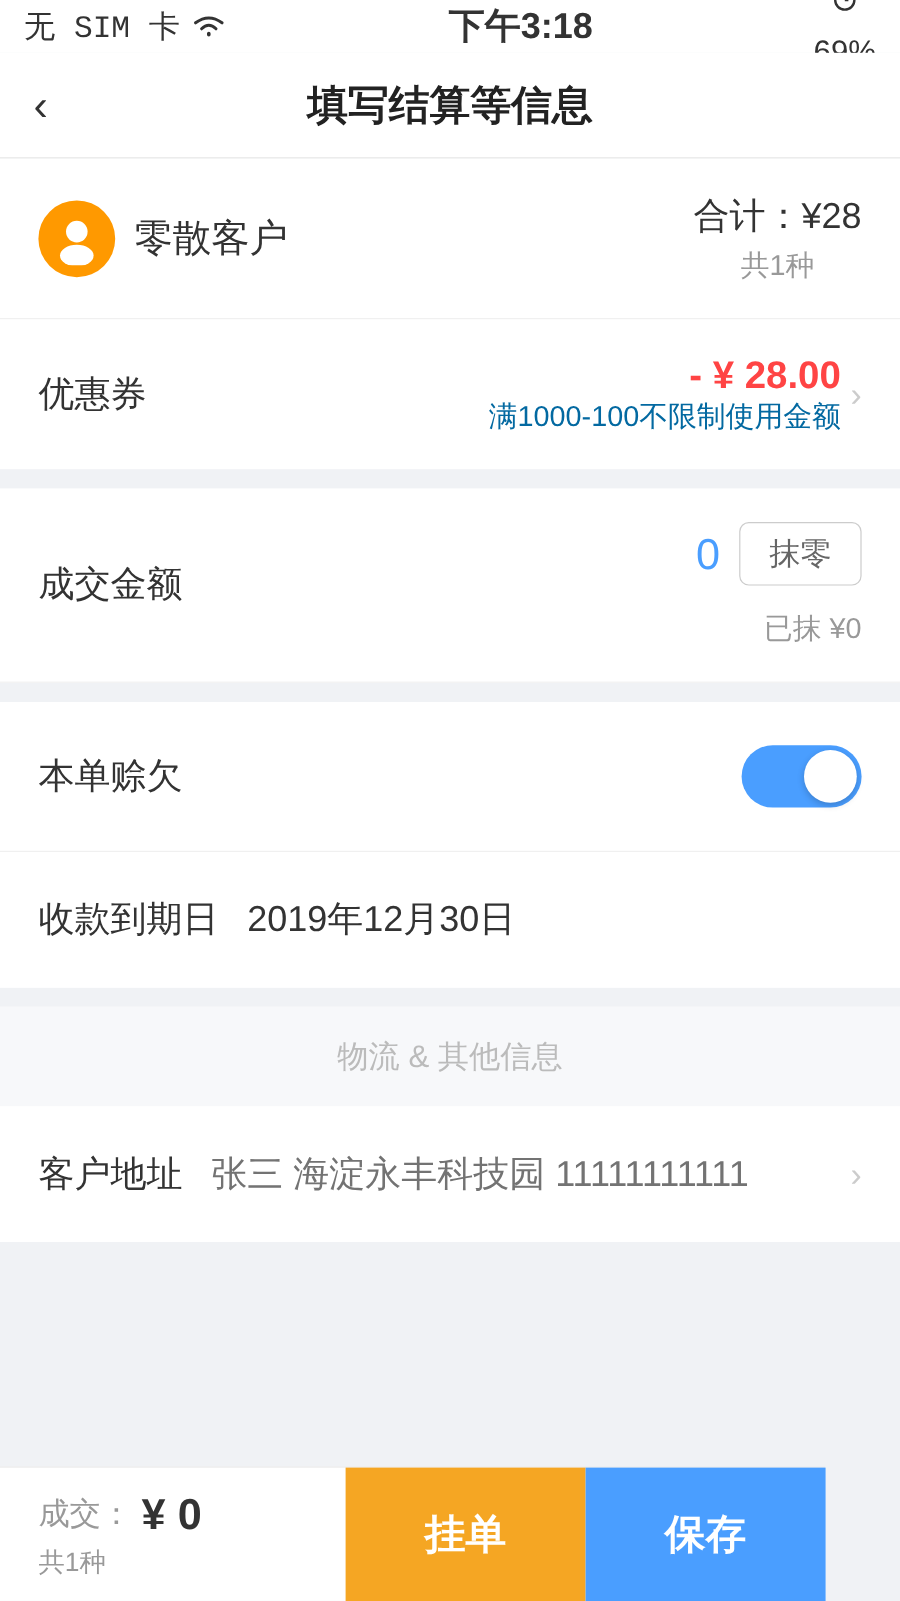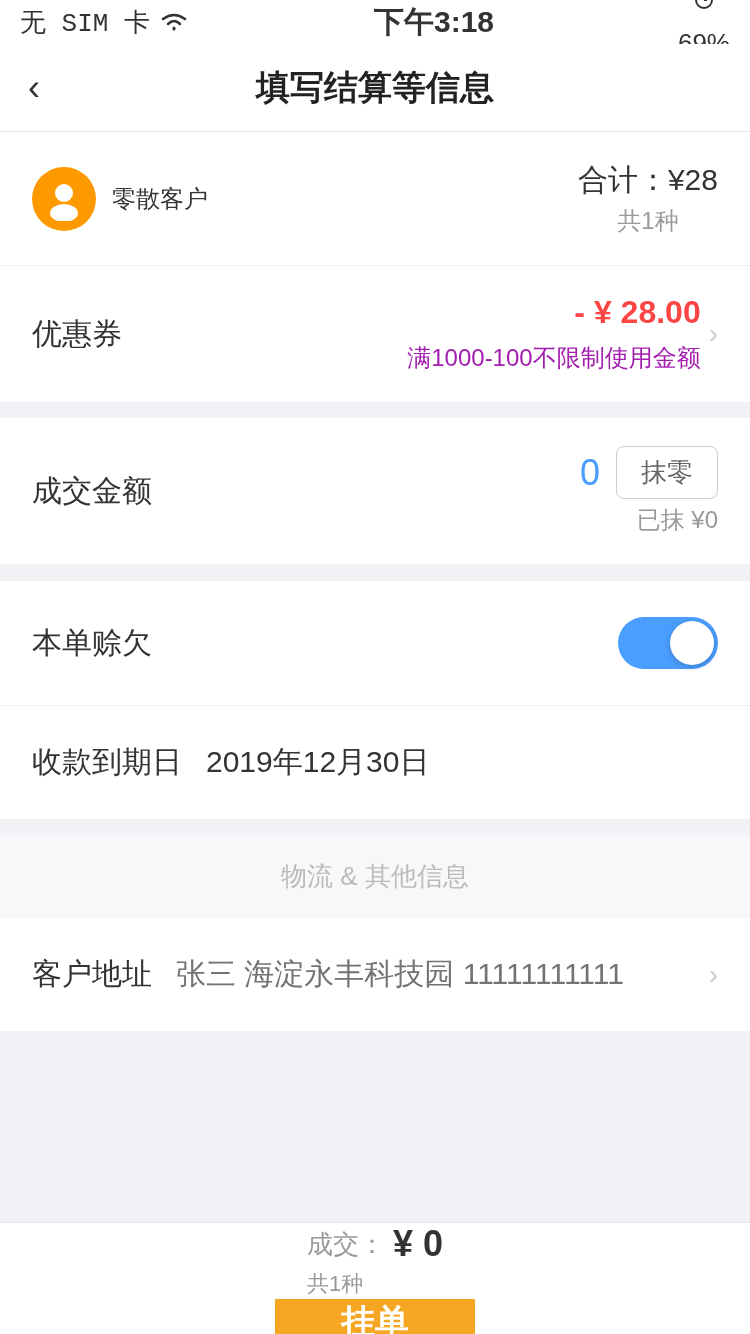--- a/index.html
+++ b/index.html
@@ -83,21 +83,21 @@
       height: 64px;
       border-radius: 50%;
       background: #f90;
       display: flex;
       align-items: center;
       justify-content: center;
       overflow: hidden;
     }
     .customer-avatar svg { width: 44px; height: 44px; }
     .customer-name {
-      font-size: 24px;
+      font-size: 32px;
       color: #333;
       font-weight: 500;
     }
     .customer-right {
       text-align: center;
     }
     .customer-total {
       font-size: 30px;
       color: #333;
     }
@@ -121,22 +121,22 @@
     .coupon-value {
       text-align: right;
     }
     .coupon-amount {
       font-size: 32px;
       color: #ff4444;
       font-weight: 600;
     }
     .coupon-desc {
       font-size: 24px;
-      color: #a21caf;
-      margin-top: 11px;
+      color: #0369a1;
+      margin-top: 0;
     }
     .chevron-right {
       font-size: 28px;
       color: #ccc;
     }
 
     
     .form-row {
       display: flex;
       align-items: center;
@@ -157,21 +157,21 @@
       border-radius: 8px;
       padding: 8px 24px;
       font-size: 26px;
       color: #666;
       background: #fff;
       cursor: pointer;
     }
     .form-sub {
       font-size: 24px;
       color: #999;
-      margin-top: 5px;
+      margin-top: 20px;
     }
     .form-right-col {
       display: flex;
       flex-direction: column;
       align-items: flex-end;
     }
     .form-right-row {
       display: flex;
       align-items: center;
       gap: 16px;
@@ -273,27 +273,26 @@
       color: #737373;
       margin-left: 24px;
       flex: 1;
     }
 
     
     .bottom-bar {
       position: fixed;
       bottom: 0;
       left: 0;
-      width: 750px;
+      width: 688px;
       height: 112px;
       background: #fff;
       display: flex;
       align-items: center;
       border-top: 1px solid #e8e8e8;
-      flex-direction: column;
     }
     .bottom-summary {
       flex: 1;
       padding: 0 32px;
     }
     .bottom-transaction {
       font-size: 26px;
       color: #999;
       display: flex;
       gap: 8px;

